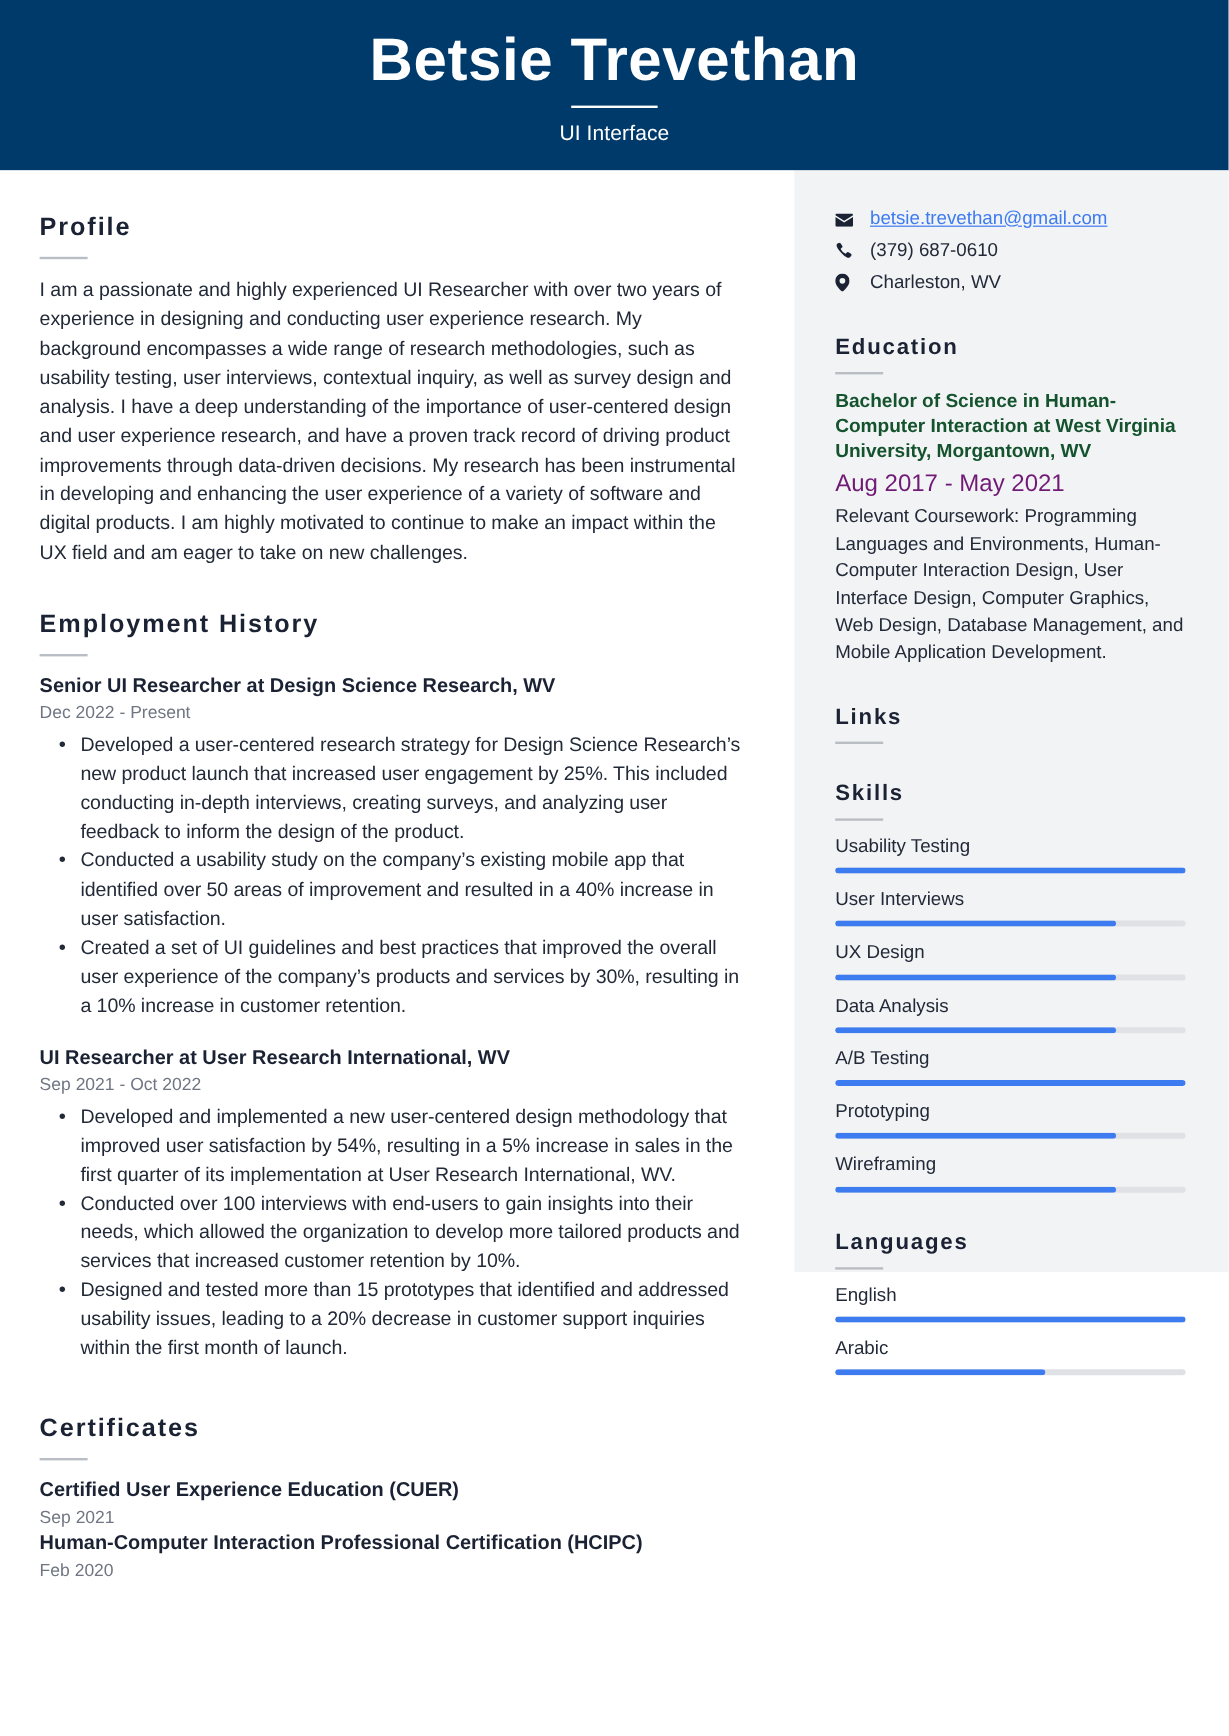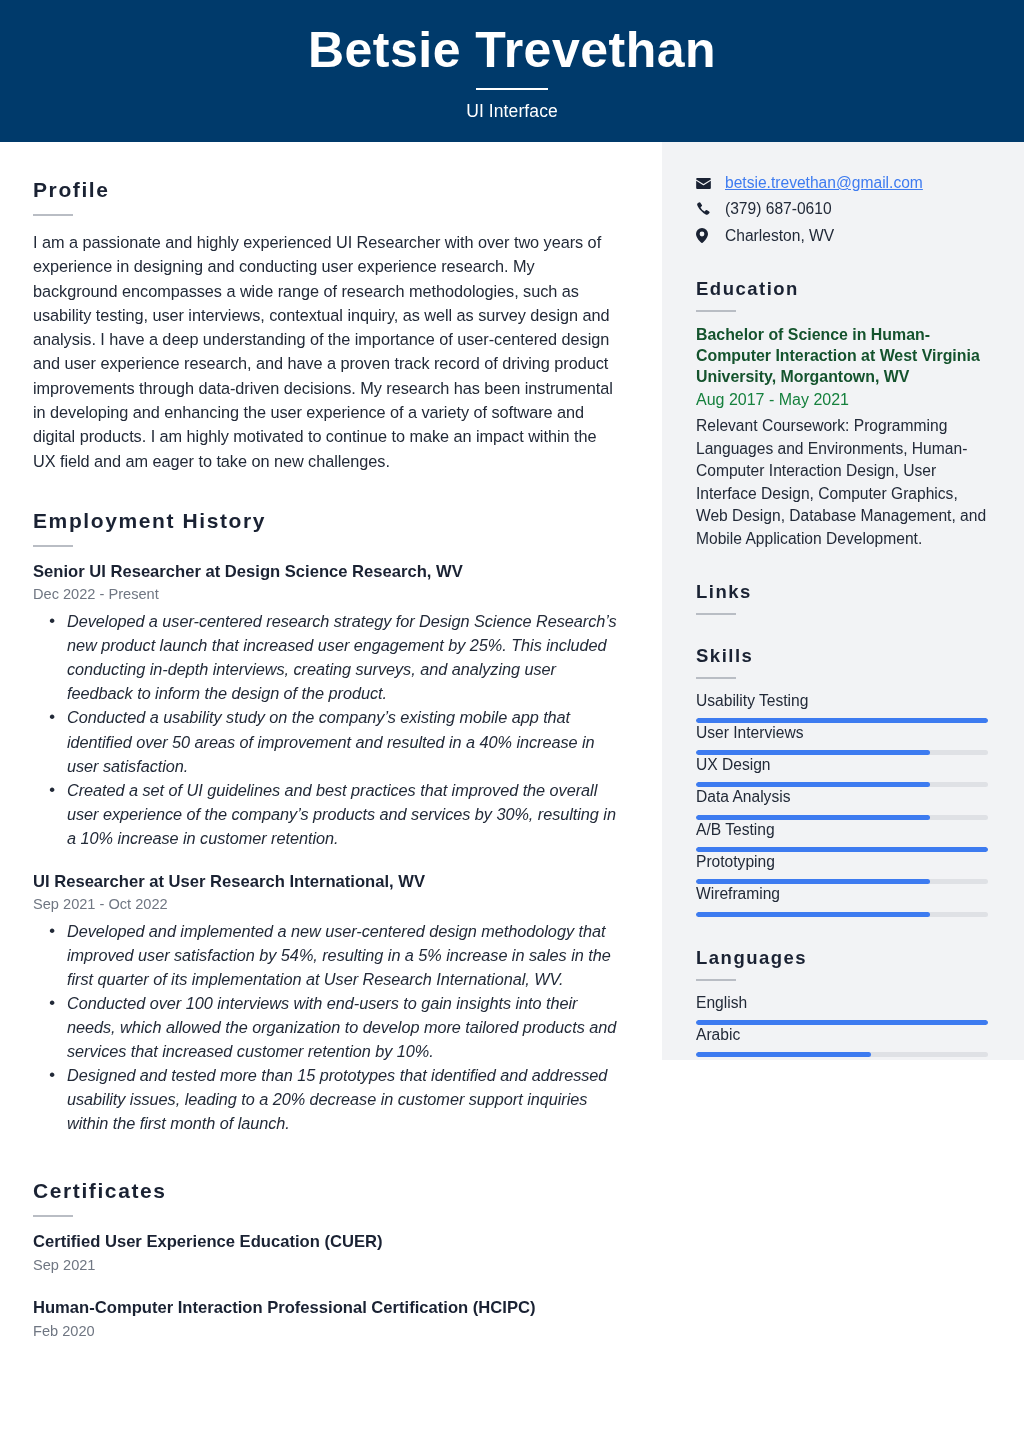--- a/index.html
+++ b/index.html
@@ -110,41 +110,40 @@
     font-size: 14.6px;
     color: #6f7682;
     margin-top: 3px;
     line-height: 1.3;
   }
 
   ul.bullets {
     margin: 5px 0 0 0;
     padding-left: 34px;
     list-style: none;
-    font-style: italic;
   }
   ul.bullets li {
     position: relative;
     font-size: 16.3px;
     line-height: 1.475;
     color: #222a38;
     margin-bottom: 0px;
     letter-spacing: -0.05px;
   }
   ul.bullets li::before {
     content: "\2022";
     position: absolute;
     left: -18px;
     top: -1px;
     font-size: 17px;
     color: #222a38;
   }
 
   .job-entry + .job-entry { margin-top: 21px; }
-  .cert-entry + .cert-entry { margin-top: 22px; }
+  .cert-entry + .cert-entry { }
 
   
   .contact-list { margin-bottom: 0; }
   .contact-row {
     display: flex;
     align-items: center;
     margin-bottom: 6px;
     min-height: 19px;
   }
   .contact-icon {
@@ -171,42 +170,42 @@
   .side-block { margin-top: 30px; }
   .side-block.first { margin-top: 32px; }
 
   .edu-degree {
     font-size: 15.9px;
     font-weight: bold;
     color: #14532d;
     line-height: 1.33;
   }
   .edu-date {
-    font-size: 16px;
-    color: #15803d;
+    font-size: 20px;
+    color: #701a75;
     margin-top: 3px;
     line-height: 1.3;
   }
   .edu-course {
     font-size: 15.6px;
     color: #222a38;
     line-height: 1.45;
     margin-top: 4px;
   }
 
   .side-link {
     font-size: 15.6px;
     color: #3d7bf0;
     text-decoration: underline;
     line-height: 1.35;
     display: inline-block;
   }
 
   
-  .meter-item { }
+  .meter-item { margin-bottom: 12px; }
   .meter-label {
     font-size: 15.6px;
     color: #222a38;
     line-height: 1.3;
     margin-bottom: 7px;
   }
   .meter-track {
     height: 5px;
     background: #dfe1e5;
     border-radius: 3px;

